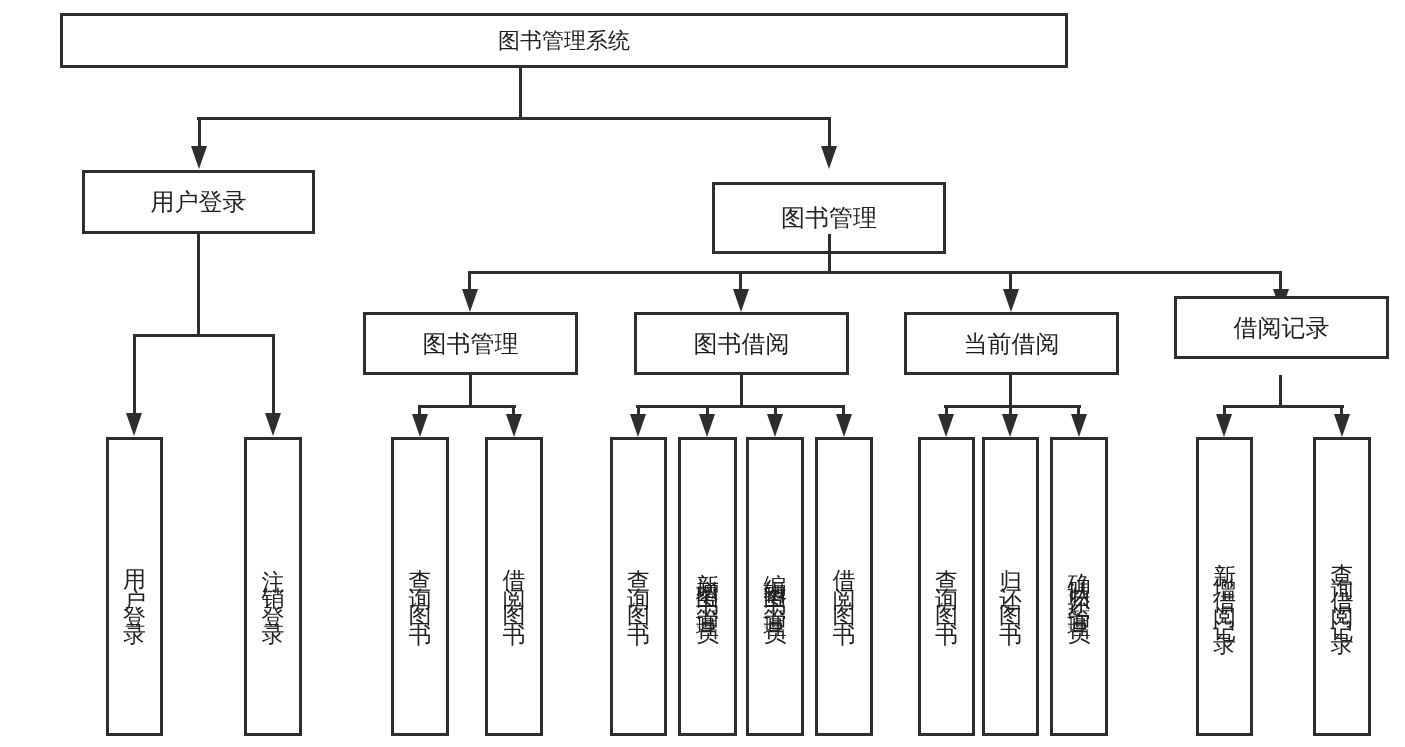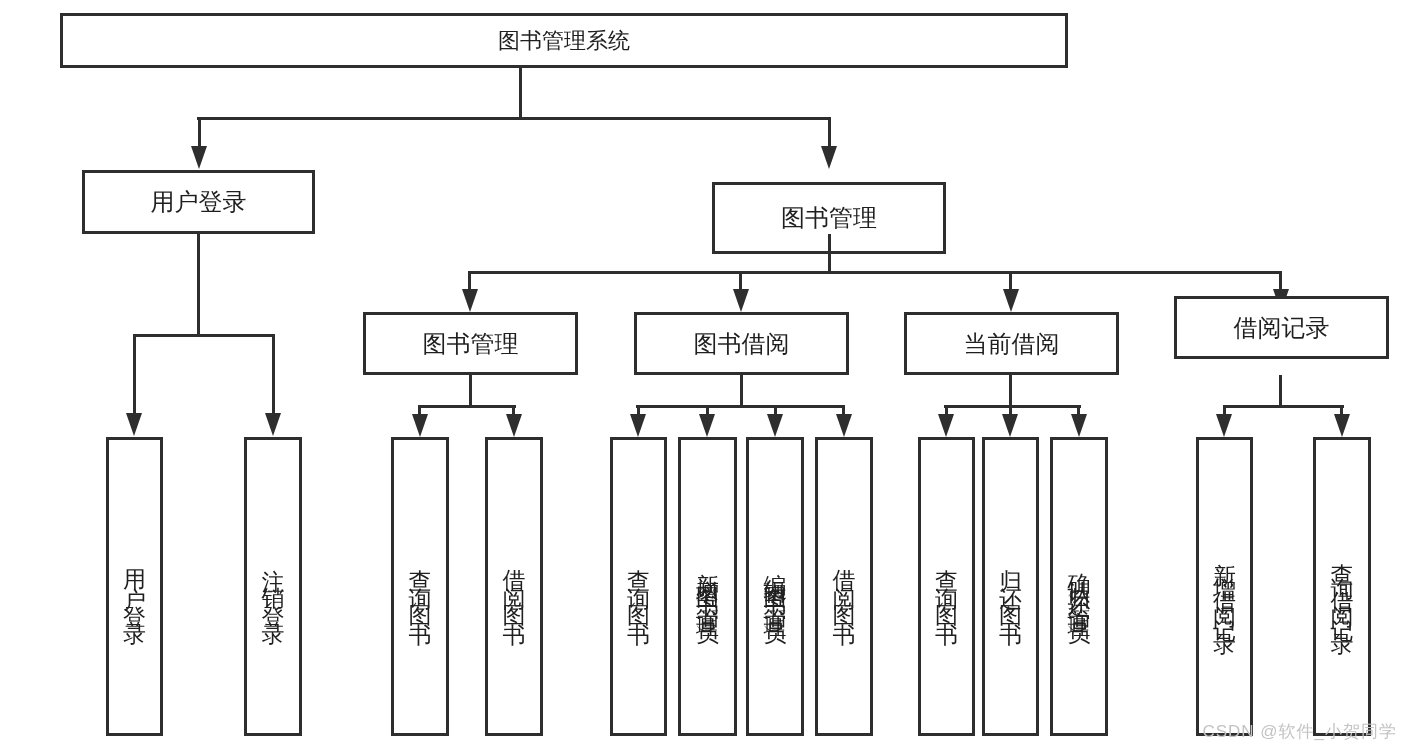--- a/index.html
+++ b/index.html
@@ -194,15 +194,14 @@
     <span class="vtext tight">确认归还（管理员）</span>
   </div>
 
   <div class="leaf" style="left:1196px; top:437px; width:57px; height:299px;">
     <span class="vtext mid">新增借阅记录</span>
   </div>
   <div class="leaf" style="left:1313px; top:437px; width:58px; height:299px;">
     <span class="vtext mid">查询借阅记录</span>
   </div>
 
-  <div class="watermark">CSDN @软件_小贺同学</div>
 
 </div>
 
 </body></html>

